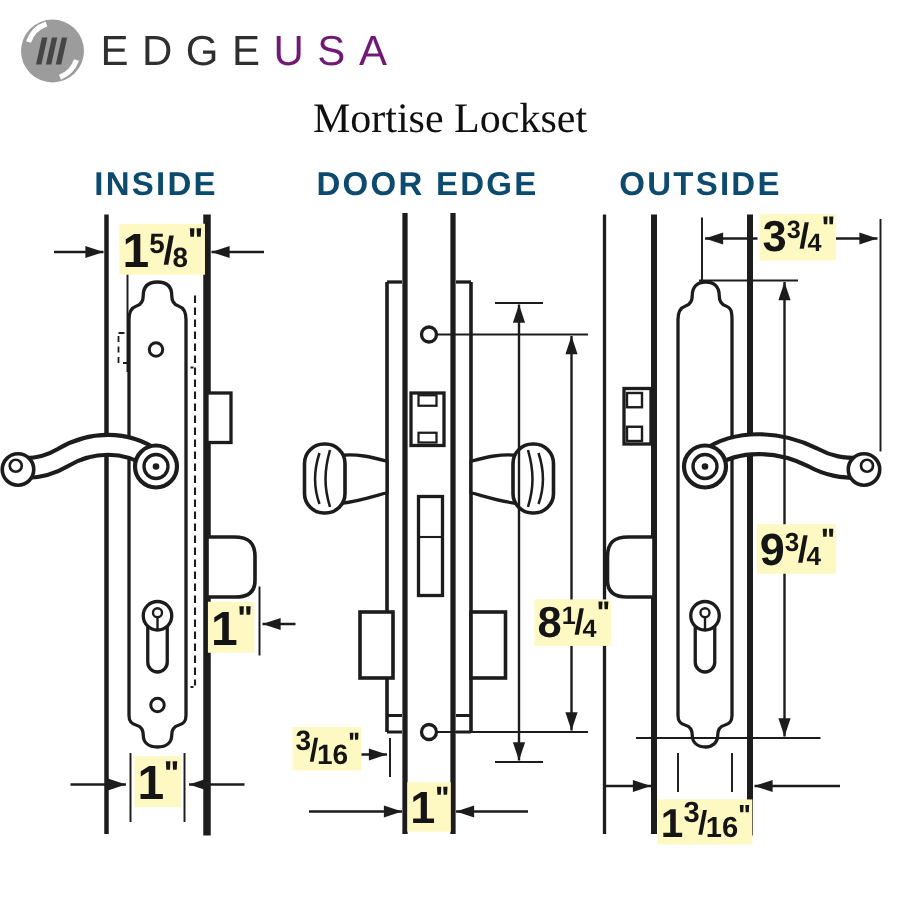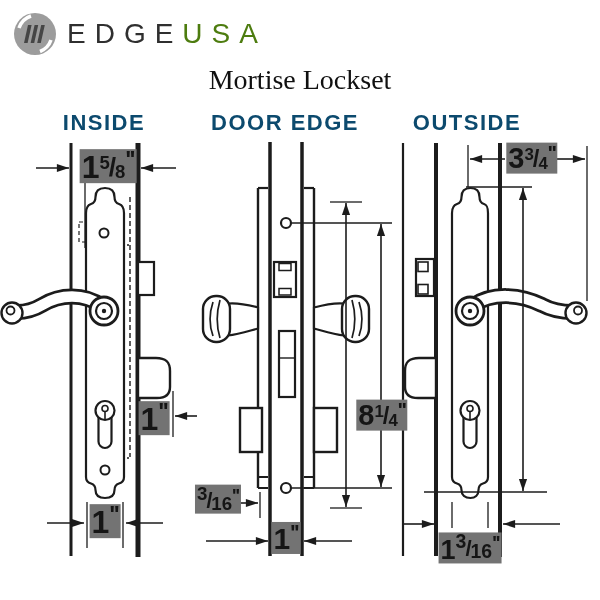--- a/index.html
+++ b/index.html
@@ -1,28 +1,28 @@
 <!DOCTYPE html>
 <html><head>
 <meta charset="utf-8">
 <style>
   html,body{margin:0;padding:0;background:#fff;}
   .page{position:relative;width:600px;height:600px;background:#ffffff;overflow:hidden;
         font-family:"Liberation Sans",sans-serif;}
   .header{position:absolute;left:12px;top:11px;display:flex;align-items:center;gap:9px;}
   .wordmark{font-size:28px;letter-spacing:9px;font-weight:400;white-space:nowrap;}
   .wm-primary{color:#2f2f2f;}
-  .wm-secondary{color:#4d7c0f;}
+  .wm-secondary{color:#701a75;}
   .title{position:absolute;left:0;right:0;top:64px;text-align:center;
          font-family:"Liberation Serif",serif;font-size:28px;color:#101010;}
   .vlabel{position:absolute;transform:translate(-50%,-50%);font-weight:700;
           font-size:22px;letter-spacing:1.5px;color:#0c4a6e;white-space:nowrap;}
   svg.diagram{position:absolute;left:0;top:0;}
   .dim{position:absolute;transform:translate(-50%,-50%);font-weight:700;color:#151515;
-       background:#737373;padding:0 2px;line-height:1;white-space:nowrap;z-index:3;}
+       background:#fef9c3;padding:0 2px;line-height:1;white-space:nowrap;z-index:3;}
   .dim .whole{font-size:1em;}
   .dim .fnum{font-size:.58em;vertical-align:.52em;}
   .dim .fsl{font-size:.82em;vertical-align:.08em;margin:0 -1px;}
   .dim .fden{font-size:.58em;vertical-align:0;}
   .dim .unit{font-size:.72em;vertical-align:.42em;letter-spacing:-1px;}
   .dim.frac-only .fnum,.dim.frac-only .fden{font-size:.72em;}
   
   .ln{stroke:#1c1c1c;fill:none;}
   .wh{stroke:#1c1c1c;fill:#ffffff;}
   .thin{stroke:#1c1c1c;fill:none;stroke-width:1.3;}
@@ -241,16 +241,17 @@
 
 
   <div class="dim" style="left:382px;top:415px;font-size:29px"><span class="whole">8</span><span class="frac"><span class="fnum">1</span><span class="fsl">/</span><span class="fden">4</span></span><span class="unit">''</span></div>
 
   <div class="dim frac-only" style="left:218px;top:499px;font-size:26px"><span class="whole"></span><span class="frac"><span class="fnum">3</span><span class="fsl">/</span><span class="fden">16</span></span><span class="unit">''</span></div>
 
   <div class="dim" style="left:286px;top:538px;font-size:30px"><span class="whole">1</span><span class="unit">''</span></div>
 
   <div class="dim" style="left:532px;top:158px;font-size:29px"><span class="whole">3</span><span class="frac"><span class="fnum">3</span><span class="fsl">/</span><span class="fden">4</span></span><span class="unit">''</span></div>
 
+  <div class="dim" style="left:531px;top:366px;font-size:30px"><span class="whole">9</span><span class="frac"><span class="fnum">3</span><span class="fsl">/</span><span class="fden">4</span></span><span class="unit">''</span></div>
 
   <div class="dim frac-only" style="left:470px;top:548px;font-size:27px"><span class="whole">1</span><span class="frac"><span class="fnum">3</span><span class="fsl">/</span><span class="fden">16</span></span><span class="unit">''</span></div>
 
 </div>
 
 </body></html>

